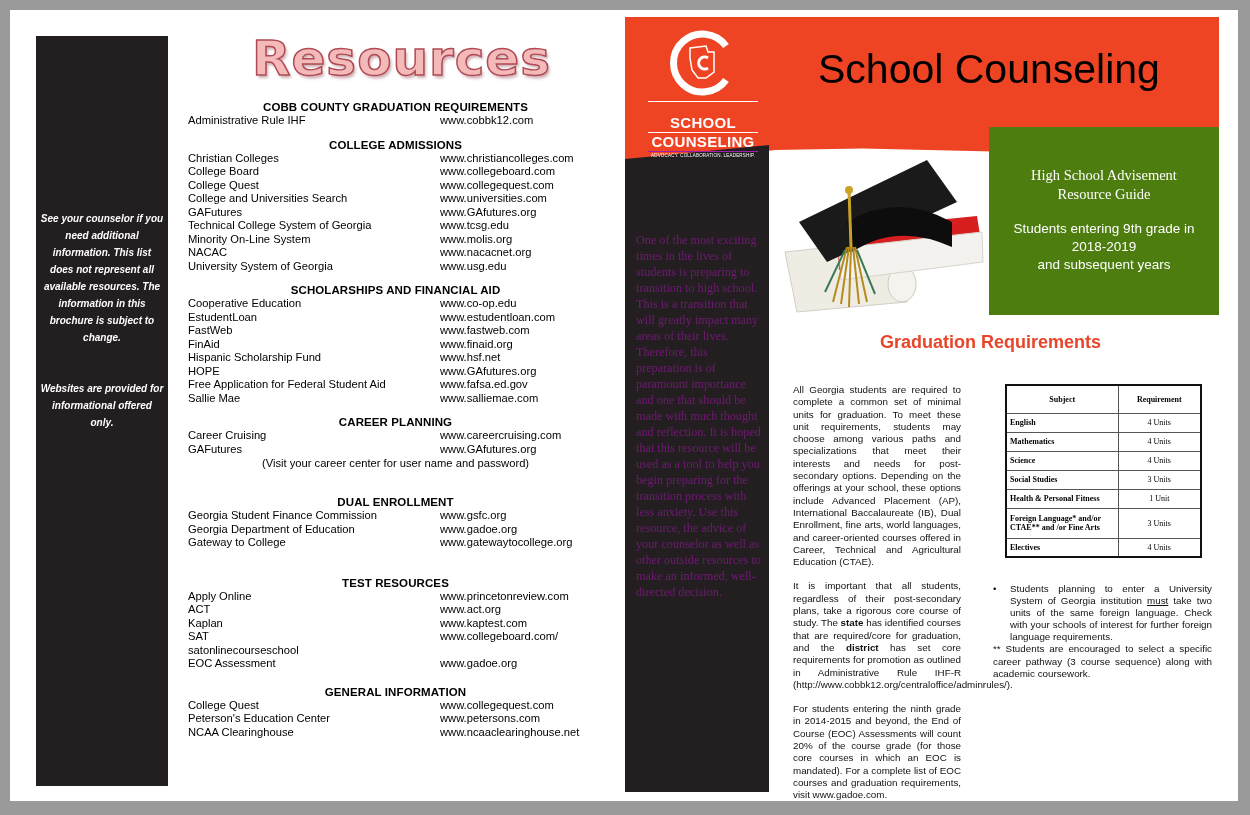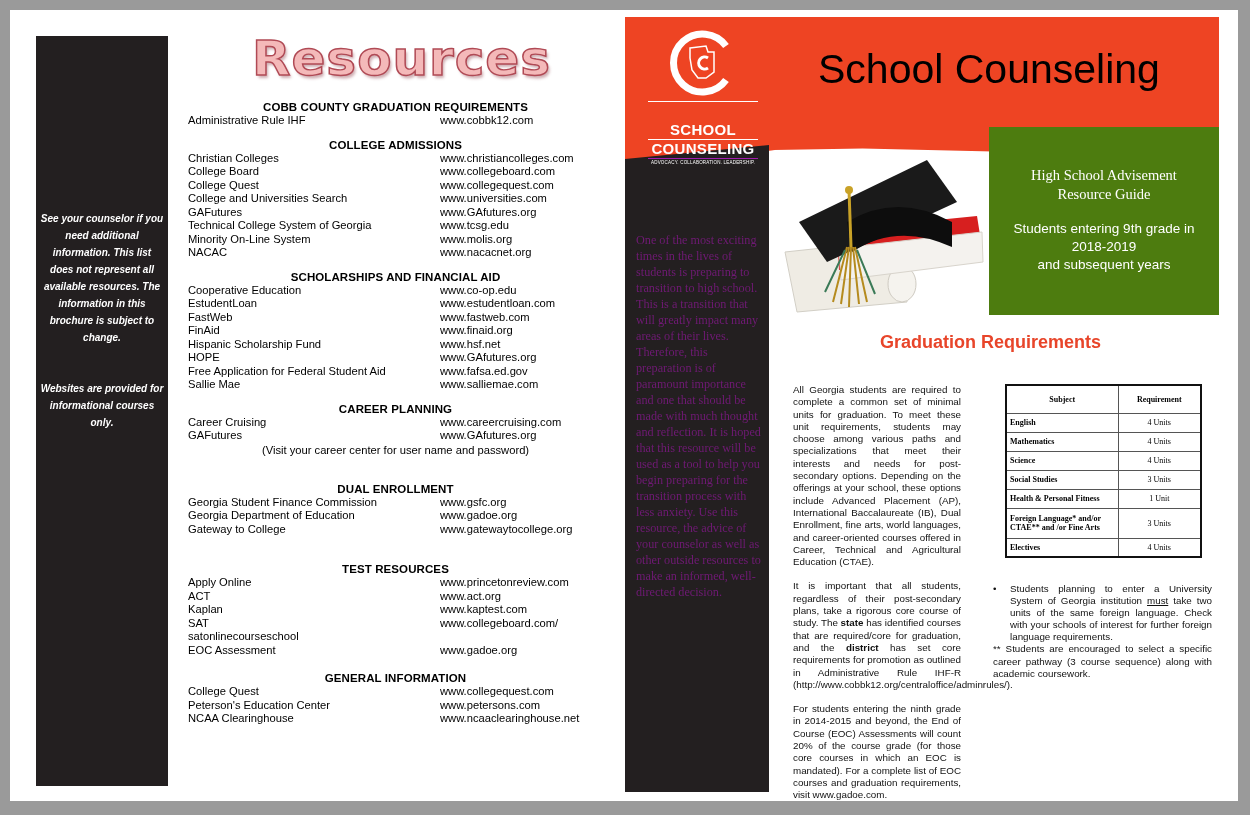--- a/index.html
+++ b/index.html
@@ -31,21 +31,21 @@
     clip-path: polygon(0 0, 100% 0, 100% 100%, 62% 96%, 40% 94%, 25% 95%, 12% 98%, 0 100%); }
   .orange-dip { position: absolute; left: 625px; top: 120px; width: 150px; height: 60px; background: #ee4423;
     clip-path: polygon(0 0, 100% 0, 100% 50%, 60% 62%, 0 80%); }
   .intro-col { position: absolute; left: 625px; top: 145px; width: 144px; height: 647px; background: #231f20;
     clip-path: polygon(0 14px, 100% 0, 100% 100%, 0 100%); }
   .intro-text { position: absolute; left: 636px; top: 232px; width: 130px; color: #701a75; font-family: "Liberation Serif", serif;
     font-size: 12.2px; line-height: 16px; }
 
   .logo { position: absolute; left: 648px; top: 28px; width: 110px; text-align: center; color: #fff; }
   .logo-ring { width: 70px; height: 70px; margin: 0 auto; position: relative; }
-  .logo-word1 { font-weight: bold; font-size: 15px; line-height: 18px; border-top: 1px solid #fff; margin-top: 3px; padding-top: 19px; letter-spacing: 0.3px; }
+  .logo-word1 { font-weight: bold; font-size: 15px; line-height: 18px; border-top: 1px solid #fff; margin-top: 3px; padding-top: 12px; letter-spacing: 0.3px; }
   .logo-word2 { font-weight: bold; font-size: 15px; line-height: 18px; border-top: 1px solid #fff; border-bottom: 1px solid #a21caf; letter-spacing: 0.3px; }
   .logo-tag { font-size: 4.5px; line-height: 7px; letter-spacing: 0.2px; }
 
   .main-title { position: absolute; left: 818px; top: 44px; color: #000000; font-size: 41px; line-height: 50px; white-space: nowrap; }
 
   .guide-box { position: absolute; left: 989px; top: 127px; width: 230px; height: 188px; background: #4d7c0f; color: #fff; text-align: center; }
   .guide-title { font-family: "Liberation Serif", serif; font-size: 14.5px; line-height: 19px; margin-top: 39px; }
   .guide-sub { font-size: 13.5px; line-height: 18px; margin-top: 16px; }
 
   .cap-image { position: absolute; left: 777px; top: 152px; width: 210px; height: 165px; }
@@ -68,21 +68,21 @@
   .notes .bullet .dot { width: 17px; flex: 0 0 17px; }
   .notes u { text-decoration: underline; }
 </style>
 </head>
 <body>
 
 <div class="page"></div>
 
 <div class="notice-col">
   <p>See your counselor if you need additional information. This list does not represent all available resources. The information in this brochure is subject to change.</p>
-  <p>Websites are provided for informational courses only.</p>
+  <p>Websites are provided for informational offered only.</p>
 </div>
 
 <div class="resources">
   <div class="res-title">Resources</div>
 
   <div class="res-section">
     <div class="res-heading">COBB COUNTY GRADUATION REQUIREMENTS</div>
     <div class="res-row">
         <span class="name">Administrative Rule IHF</span>
         <span class="url">www.cobbk12.com</span>
@@ -115,20 +115,24 @@
         <span class="name">Technical College System of Georgia</span>
         <span class="url">www.tcsg.edu</span>
       </div>
     <div class="res-row">
         <span class="name">Minority On-Line  System</span>
         <span class="url">www.molis.org</span>
       </div>
     <div class="res-row">
         <span class="name">NACAC</span>
         <span class="url">www.nacacnet.org</span>
+      </div>
+    <div class="res-row">
+        <span class="name">University System of Georgia</span>
+        <span class="url">www.usg.edu</span>
       </div>
   </div>
 
   <div class="res-section">
     <div class="res-heading">SCHOLARSHIPS AND FINANCIAL AID</div>
     <div class="res-row">
         <span class="name">Cooperative Education</span>
         <span class="url">www.co-op.edu</span>
       </div>
     <div class="res-row">

